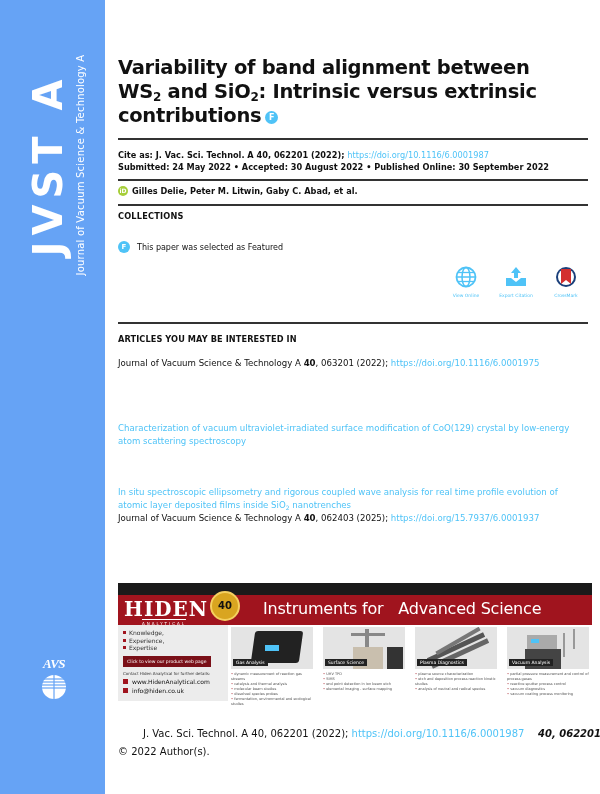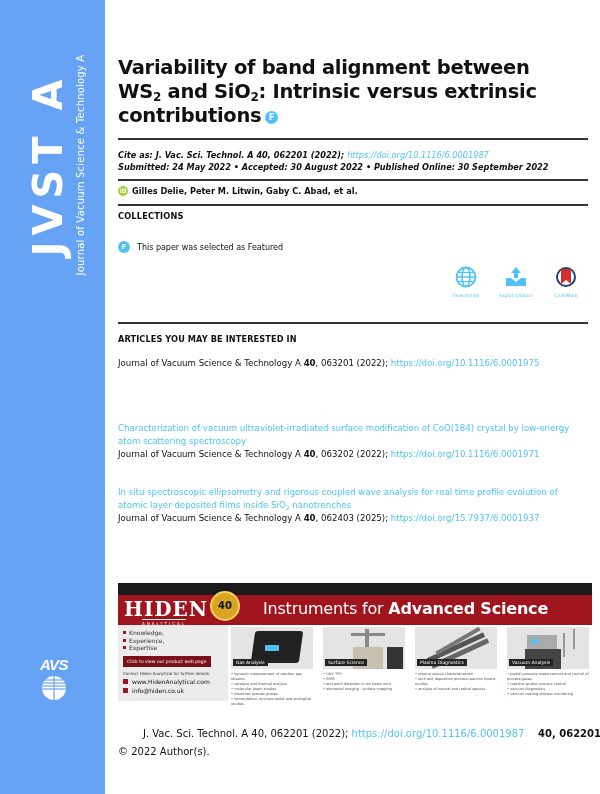--- a/index.html
+++ b/index.html
@@ -5,29 +5,29 @@
   * { box-sizing: border-box; margin: 0; padding: 0; }
   html, body { width: 600px; height: 794px; background: #ffffff; overflow: hidden; }
   body { position: relative; font-family: "DejaVu Sans", sans-serif; color: #111; }
   .sidebar { position: absolute; left: 0; top: 0; width: 105px; height: 794px; background: #66a3f5; }
   .sidebar .logo-wrap { position: absolute; left: 28px; top: 60px; width: 60px; height: 210px; }
   .sidebar .jvst { position: absolute; left: 50%; top: 50%; transform: translate(-50%, -50%) rotate(-90deg); white-space: nowrap;
     font-family: "DejaVu Sans", sans-serif; font-weight: bold; font-size: 40px; color: #fff; letter-spacing: 6px; margin-left: -10px; }
   .sidebar .journal-name { position: absolute; left: 50%; top: 50%; transform: translate(-50%, -50%) rotate(-90deg); white-space: nowrap;
     font-family: "DejaVu Sans", sans-serif; font-size: 10px; color: #fff; margin-left: 22px; letter-spacing: 0.2px; }
   .avs { position: absolute; left: 33px; top: 656px; width: 42px; }
-  .avs .avs-text { font-family: Liberation Sans, sans-serif; font-weight: bold; font-style: italic; color: #fff; font-size: 15px; letter-spacing: -0.5px; text-align: center; }
+  .avs .avs-text { font-family: Liberation Serif, serif; font-weight: bold; font-style: italic; color: #fff; font-size: 13px; letter-spacing: -0.5px; text-align: center; }
   .avs svg { display: block; margin: 2px auto 0; }
 
   .main { position: absolute; left: 118px; top: 0; width: 470px; }
   .title { position: absolute; top: 56px; left: 0; width: 420px; font-family: "DejaVu Sans", sans-serif; font-weight: bold; font-size: 19.5px; line-height: 24px; color: #111; letter-spacing: -0.3px; }
   .title sub { font-size: 12px; vertical-align: -3px; line-height: 0; }
   .f-badge { display: inline-block; width: 13px; height: 13px; border-radius: 50%; background: #4fc3f7; color: #fff; font-size: 8px; font-weight: bold; text-align: center; line-height: 13px; vertical-align: 2px; margin-left: 4px; letter-spacing: 0; }
   .rule { position: absolute; left: 0; width: 470px; height: 2px; background: #333; }
-  .cite { position: absolute; top: 149px; left: 0; font-size: 8.2px; line-height: 12px; color: #111; white-space: nowrap; font-style: italic; }
+  .cite { position: absolute; top: 149px; left: 0; font-size: 8.2px; line-height: 12px; color: #111; white-space: nowrap; }
   .link { color: #4fc3f7; }
   .authors { position: absolute; top: 186px; left: 0; font-size: 8.2px; font-weight: bold; color: #111; white-space: nowrap; display: flex; align-items: center; }
   .orcid { width: 10px; height: 10px; border-radius: 50%; background: #a6ce39; color: #fff; font-size: 6px; text-align: center; line-height: 10px; margin-right: 4px; font-weight: bold; }
   .collections { position: absolute; top: 211px; left: 0; font-size: 8.2px; font-weight: bold; color: #111; letter-spacing: 0.2px; }
   .featured { position: absolute; top: 241px; left: 0; font-size: 8px; color: #111; display: flex; align-items: center; }
   .featured .f-dot { width: 12px; height: 12px; border-radius: 50%; background: #4fc3f7; color: #fff; font-size: 7px; text-align: center; line-height: 12px; margin-right: 7px; font-weight: bold; }
   .actions { position: absolute; top: 266px; left: 326px; width: 144px; display: flex; justify-content: space-between; }
   .action { width: 44px; text-align: center; }
   .action svg { display: block; margin: 0 auto; }
   .action .lbl { font-size: 4.5px; color: #4fc3f7; margin-top: 5px; white-space: nowrap; }
@@ -38,38 +38,38 @@
   .article .a-ref b { font-weight: bold; }
   .article sub { font-size: 6px; vertical-align: -2px; line-height: 0; }
 
   .ad { position: absolute; left: 0; top: 583px; width: 474px; height: 118px; background: #fff; }
   .ad .topbar { position: absolute; left: 0; top: 0; width: 474px; height: 12px; background: #1a1a1a; }
   .ad .redband { position: absolute; left: 0; top: 12px; width: 474px; height: 30px; background: #a0141e; }
   .ad .hiden { position: absolute; left: 6px; top: 14px; font-family: "DejaVu Serif", serif; font-weight: bold; font-size: 20px; color: #fff; letter-spacing: 1px; }
   .ad .hiden-sub { position: absolute; left: 24px; top: 36px; font-size: 4px; color: #fff; letter-spacing: 2px; border-top: 1px solid #fff; padding-top: 1px; }
   .ad .badge40 { position: absolute; left: 92px; top: 8px; width: 30px; height: 30px; border-radius: 50%; background: #d9a520; border: 2px solid #f5d060; color: #111; font-size: 10px; font-weight: bold; text-align: center; line-height: 26px; }
   .ad .instr { position: absolute; left: 145px; top: 16px; font-family: "DejaVu Sans", sans-serif; font-size: 16px; color: #fff; white-space: nowrap; letter-spacing: -0.2px; }
-  .ad .instr b { font-weight: bold; }
+  .ad .instr b { font-weight: normal; margin-left: 10px; }
   .ad .leftpanel { position: absolute; left: 0; top: 42px; width: 110px; height: 76px; background: #ececec; padding: 4px 5px; }
   .ad .bul { font-size: 6px; color: #333; line-height: 7.5px; display: flex; align-items: center; }
   .ad .bul::before { content: ""; width: 3px; height: 3px; background: #a0141e; margin-right: 3px; display: inline-block; }
   .ad .cta { margin-top: 4px; background: #7a1018; color: #fff; font-size: 4.5px; padding: 3px 4px; width: 88px; white-space: nowrap; overflow: hidden; }
   .ad .contact { font-size: 4px; color: #333; margin-top: 4px; }
   .ad .web { font-size: 6px; color: #111; margin-top: 2px; display: flex; align-items: center; white-space: nowrap; }
   .ad .web .sq { width: 5px; height: 5px; background: #a0141e; margin-right: 4px; }
   .ad .cards { position: absolute; left: 113px; top: 44px; width: 358px; height: 72px; display: flex; justify-content: space-between; }
   .ad .card { width: 82px; height: 72px; position: relative; }
   .ad .card .img { width: 82px; height: 42px; background: #e4e4e4; position: relative; overflow: hidden; }
   .ad .card .img .shape { position: absolute; }
   .ad .card .tag { position: absolute; left: 2px; top: 32px; background: #222; color: #fff; font-size: 4.5px; padding: 1px 3px; white-space: nowrap; }
   .ad .card .desc { margin-top: 3px; font-size: 3.5px; color: #555; line-height: 5px; }
   .ad .card .desc div::before { content: "• "; color: #a0141e; }
 
   .footer-ref { position: absolute; top: 728px; left: 0; width: 470px; font-size: 10px; color: #111; white-space: nowrap; margin-left: 25px; }
-  .footer-ref .pg { position: absolute; right: 12px; top: 0; font-weight: bold; }
+  .footer-ref .pg { position: absolute; right: 12px; top: 0; font-weight: bold; font-style: italic; }
   .copyright { position: absolute; top: 746px; left: 0; font-size: 10px; color: #111; }
 </style>
 </head>
 <body>
 
 <div class="sidebar">
   <div class="logo-wrap">
     <div class="jvst">JVST A</div>
     <div class="journal-name">Journal of Vacuum Science &amp; Technology A</div>
   </div>
@@ -152,24 +152,21 @@
 
   <div class="articles-head">ARTICLES YOU MAY BE INTERESTED IN</div>
 
   <div class="article" style="top:357px;">
     <div class="a-ref">
       <span>Journal of Vacuum Science &amp; Technology A </span><b>40</b><span>, 063201 (2022); </span><span class="link">https://doi.org/10.1116/6.0001975</span>
     </div>
   </div>
 
   <div class="article" style="top:422px;">
-    <div class="a-title">Characterization of vacuum ultraviolet-irradiated surface modification of CoO(184) crystal by low-energy atom scattering spectroscopy</div>
-    <div class="a-ref">
-      <span>Journal of Vacuum Science &amp; Technology A </span><b>40</b><span>, 063202 (2022); </span><span class="link">https://doi.org/10.1116/6.0001971</span>
-    </div>
+    <div class="a-title">Characterization of vacuum ultraviolet-irradiated surface modification of CoO(129) crystal by low-energy atom scattering spectroscopy</div>
   </div>
 
   <div class="article" style="top:486px;">
     <div class="a-title">
       <span>In situ spectroscopic ellipsometry and rigorous coupled wave analysis for real time profile evolution of atomic layer deposited films inside SiO</span><sub>2</sub><span> nanotrenches</span>
     </div>
     <div class="a-ref">
       <span>Journal of Vacuum Science &amp; Technology A </span><b>40</b><span>, 062403 (2025); </span><span class="link">https://doi.org/15.7937/6.0001937</span>
     </div>
   </div>

